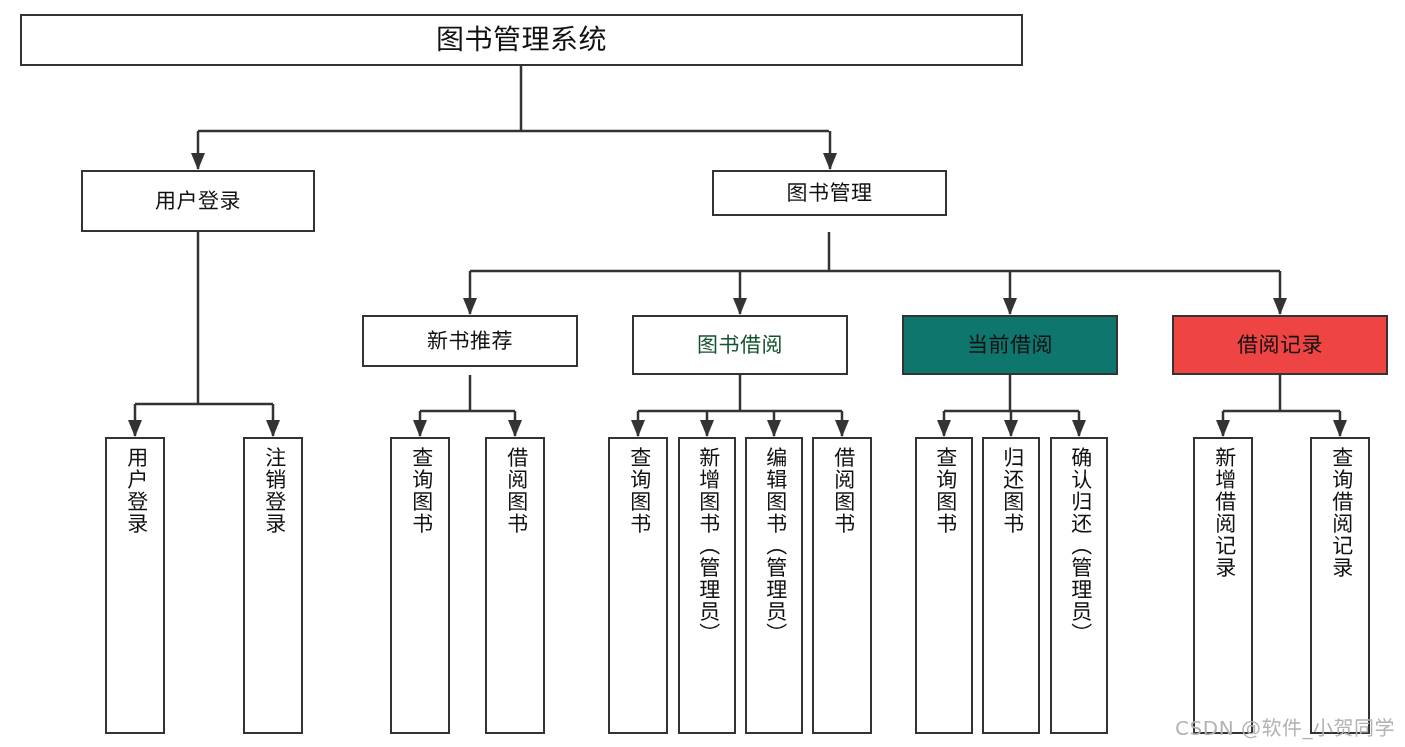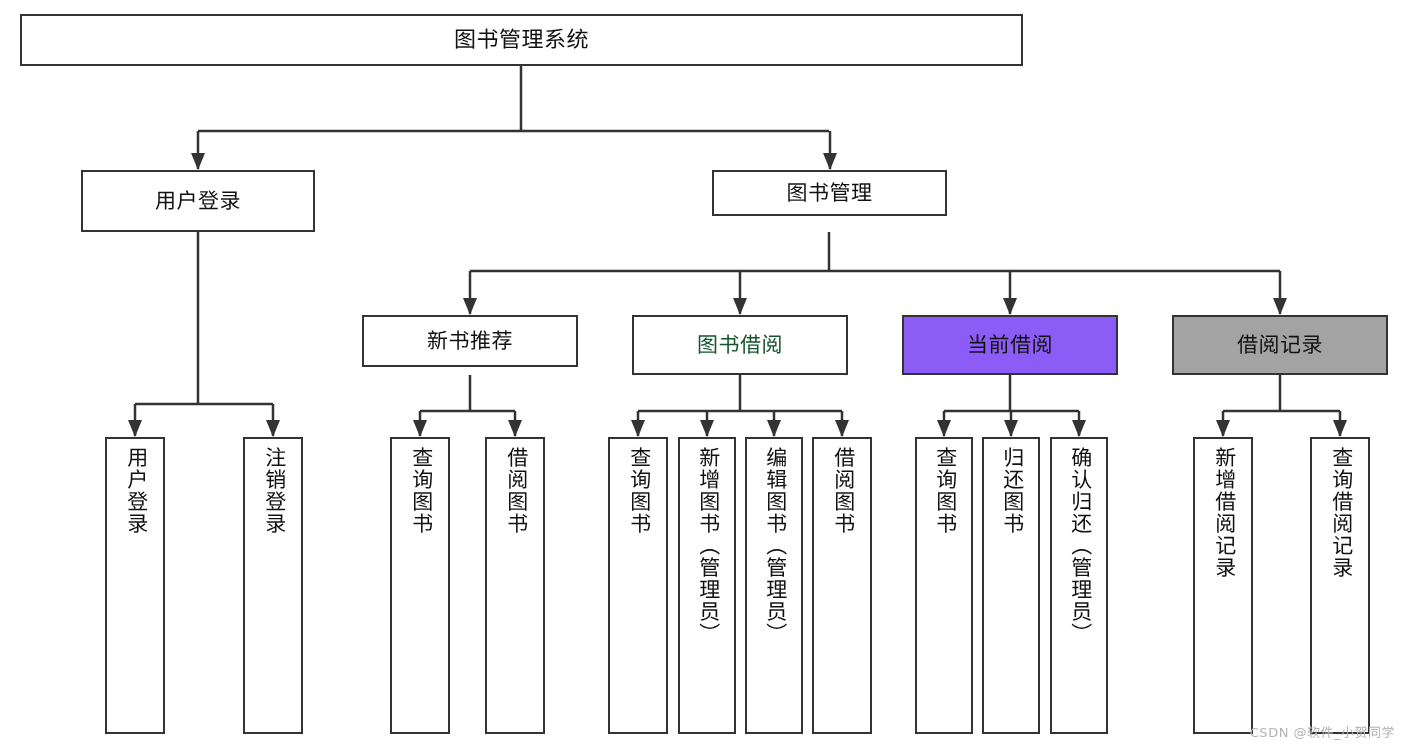--- a/index.html
+++ b/index.html
@@ -44,40 +44,40 @@
     text-align: center;
     line-height: 1.18;
     letter-spacing: 0.5px;
   }
   
   .node.horiz .label {
     writing-mode: horizontal-tb;
     font-size: 21px;
   }
   .node.title .label {
-    font-size: 22px;
+    font-size: 28px;
   }
   
   .node.vert {
     align-items: flex-start;
     padding-top: 8px;
   }
   .node.vert .label {
     writing-mode: vertical-rl;
     text-orientation: upright;
     font-size: 21px;
     line-height: 1.02;
     letter-spacing: 1px;
     white-space: nowrap;
   }
   .watermark {
     position: absolute;
     right: 10px;
     bottom: 6px;
-    font-size: 13px;
+    font-size: 20px;
     color: #b3b3b3;
     letter-spacing: 0.5px;
     white-space: nowrap;
     font-family: "DejaVu Sans", "Liberation Sans", sans-serif;
   }
 </style>
 </head>
 <body>
 
 <div id="diagram-root">
@@ -148,24 +148,24 @@
       </div>
       <div class="node horiz" style="left: 712px; top: 170px; width: 235px; height: 46px; border-color: rgb(51, 51, 51); background: rgb(255, 255, 255); color: rgb(17, 17, 17);">
         <span class="label">图书管理</span>
       </div>
       <div class="node horiz" style="left: 362px; top: 315px; width: 216px; height: 52px; border-color: rgb(51, 51, 51); background: rgb(255, 255, 255); color: rgb(17, 17, 17);">
         <span class="label">新书推荐</span>
       </div>
       <div class="node horiz" style="left: 632px; top: 315px; width: 216px; height: 60px; border-color: rgb(51, 51, 51); background: rgb(255, 255, 255); color: #14532d;">
         <span class="label">图书借阅</span>
       </div>
-      <div class="node horiz" style="left: 902px; top: 315px; width: 216px; height: 60px; border-color: rgb(51, 51, 51); background: #8b5cf6; color: rgb(17, 17, 17);">
+      <div class="node horiz" style="left: 902px; top: 315px; width: 216px; height: 60px; border-color: rgb(51, 51, 51); background: #0f766e; color: rgb(17, 17, 17);">
         <span class="label">当前借阅</span>
       </div>
-      <div class="node horiz" style="left: 1172px; top: 315px; width: 216px; height: 60px; border-color: rgb(51, 51, 51); background: #a3a3a3; color: rgb(17, 17, 17);">
+      <div class="node horiz" style="left: 1172px; top: 315px; width: 216px; height: 60px; border-color: rgb(51, 51, 51); background: #ef4444; color: rgb(17, 17, 17);">
         <span class="label">借阅记录</span>
       </div>
       <div class="node vert" style="left: 105px; top: 437px; width: 60px; height: 297px; border-color: rgb(51, 51, 51); background: rgb(255, 255, 255); color: rgb(17, 17, 17);">
         <span class="label">用户登录</span>
       </div>
       <div class="node vert" style="left: 243px; top: 437px; width: 60px; height: 297px; border-color: rgb(51, 51, 51); background: rgb(255, 255, 255); color: rgb(17, 17, 17);">
         <span class="label">注销登录</span>
       </div>
       <div class="node vert" style="left: 390px; top: 437px; width: 60px; height: 297px; border-color: rgb(51, 51, 51); background: rgb(255, 255, 255); color: rgb(17, 17, 17);">
         <span class="label">查询图书</span>

